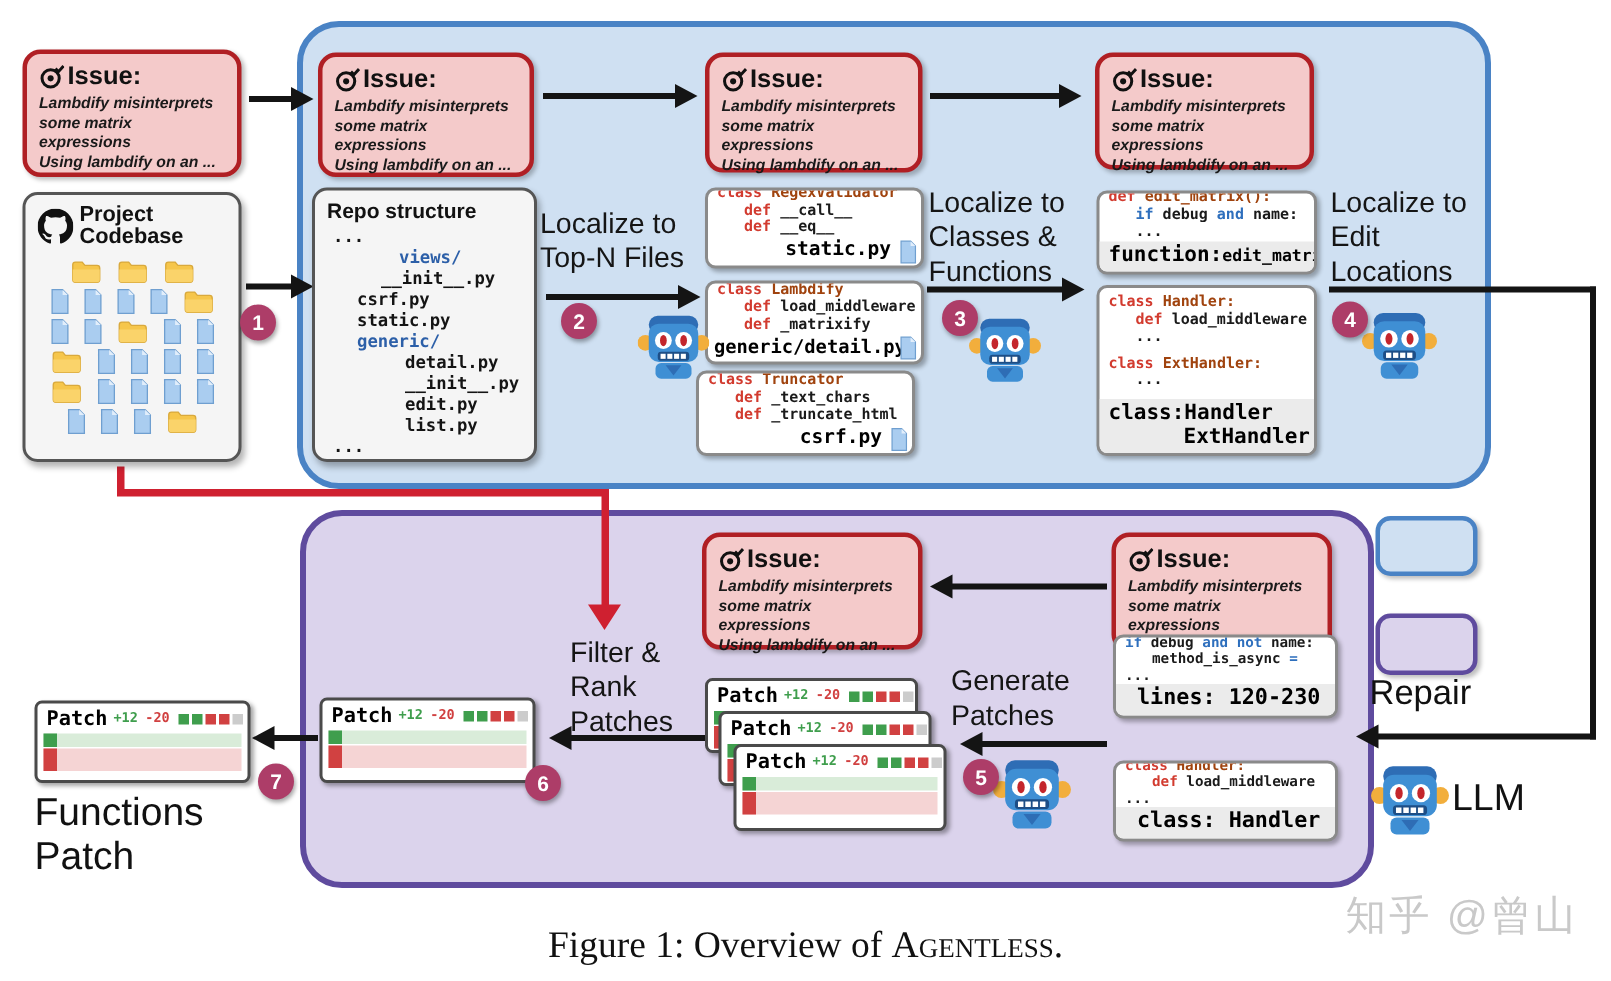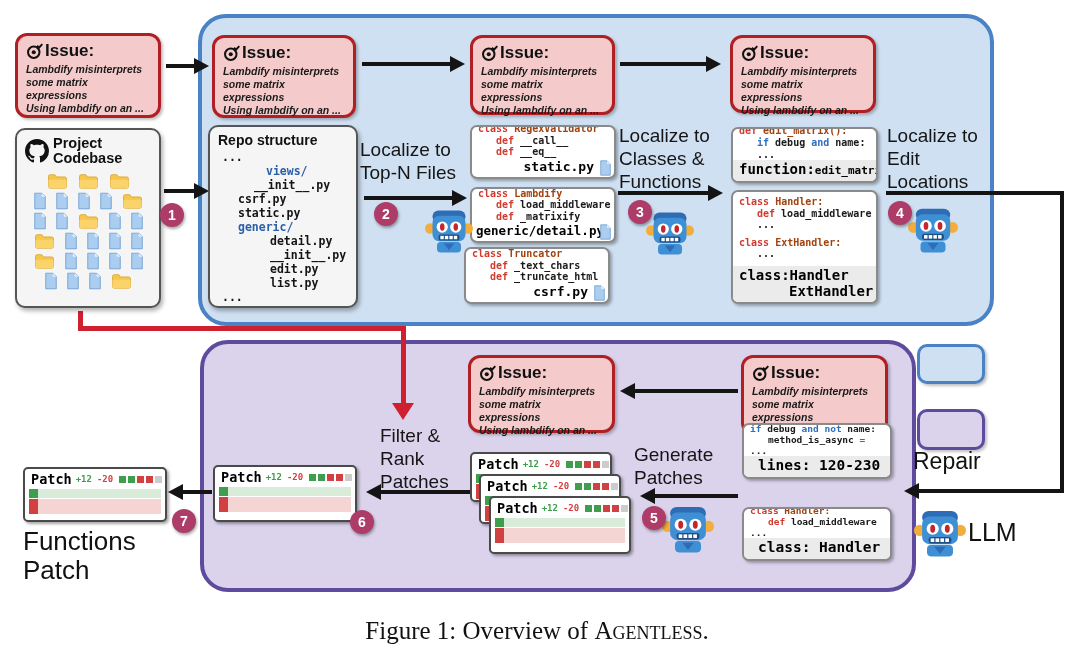--- a/index.html
+++ b/index.html
@@ -618,14 +618,15 @@
   <div class="legend-swatch purple" style="left:917px;top:409px"></div>
   <div class="legend-label" style="left:913px;top:448px">Repair</div>
   <svg class="robot" style="left:914px;top:506px;width:52px;height:52px" viewBox="0 0 64 64">
       <use href="#icon-robot"></use>
     </svg>
   <div class="legend-label" style="left:968px;top:518px;font-size:25px">LLM</div>
 
   <div class="caption">
     <span>Figure 1: Overview of </span><span class="sc">Agentless</span><span>.</span>
   </div>
+  <div class="watermark">知乎 @曾山</div>
 
 </div>
 
 </body></html>

